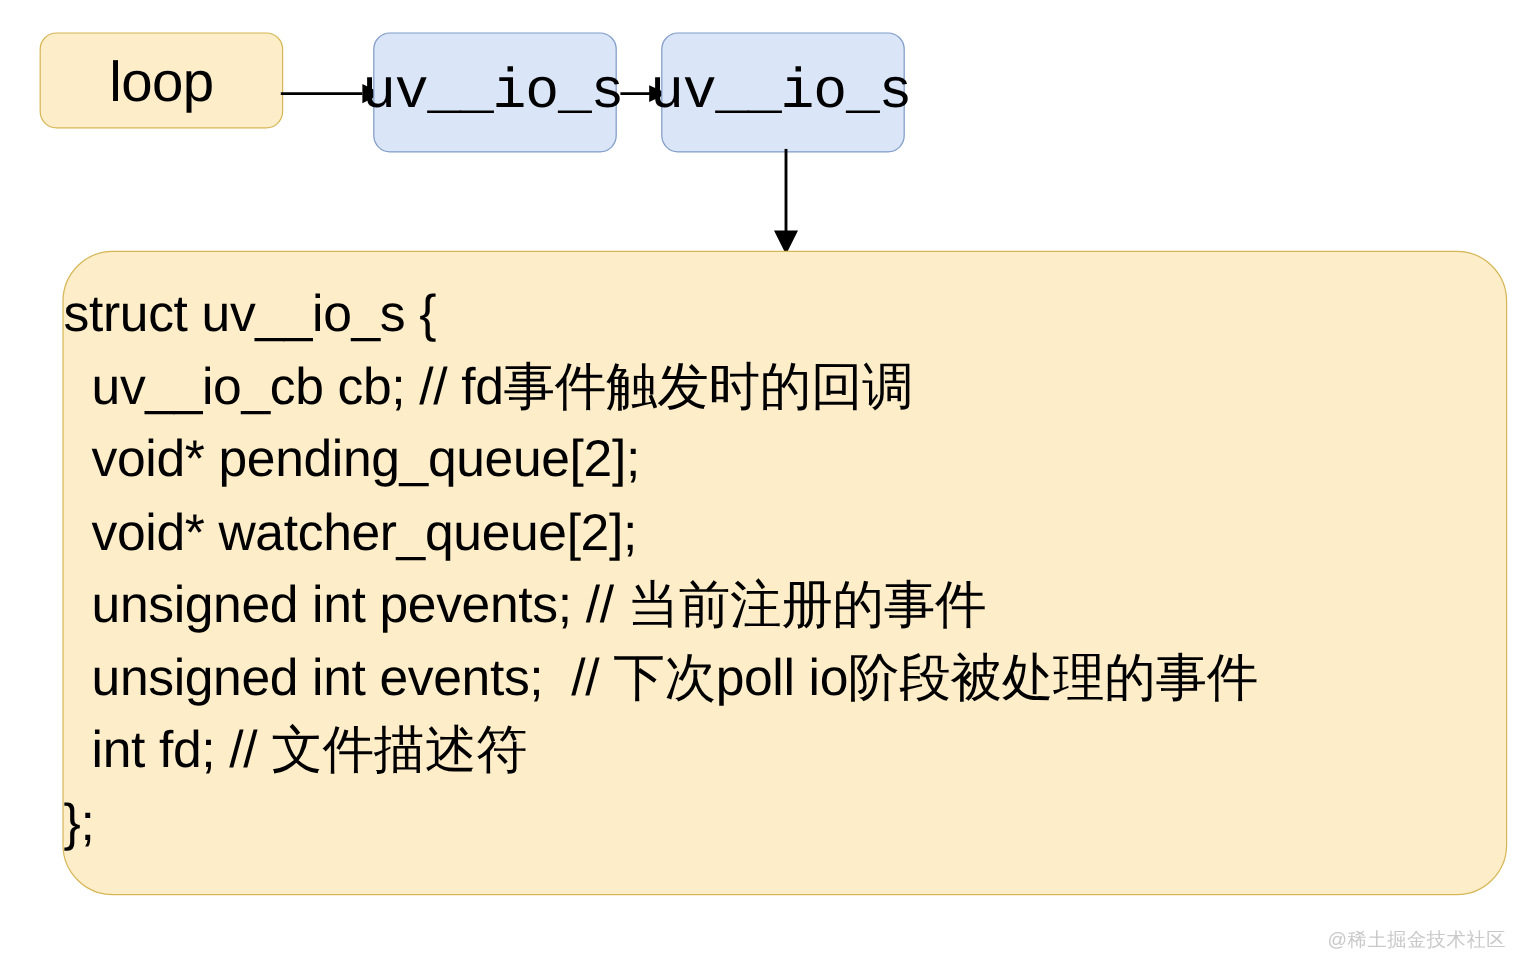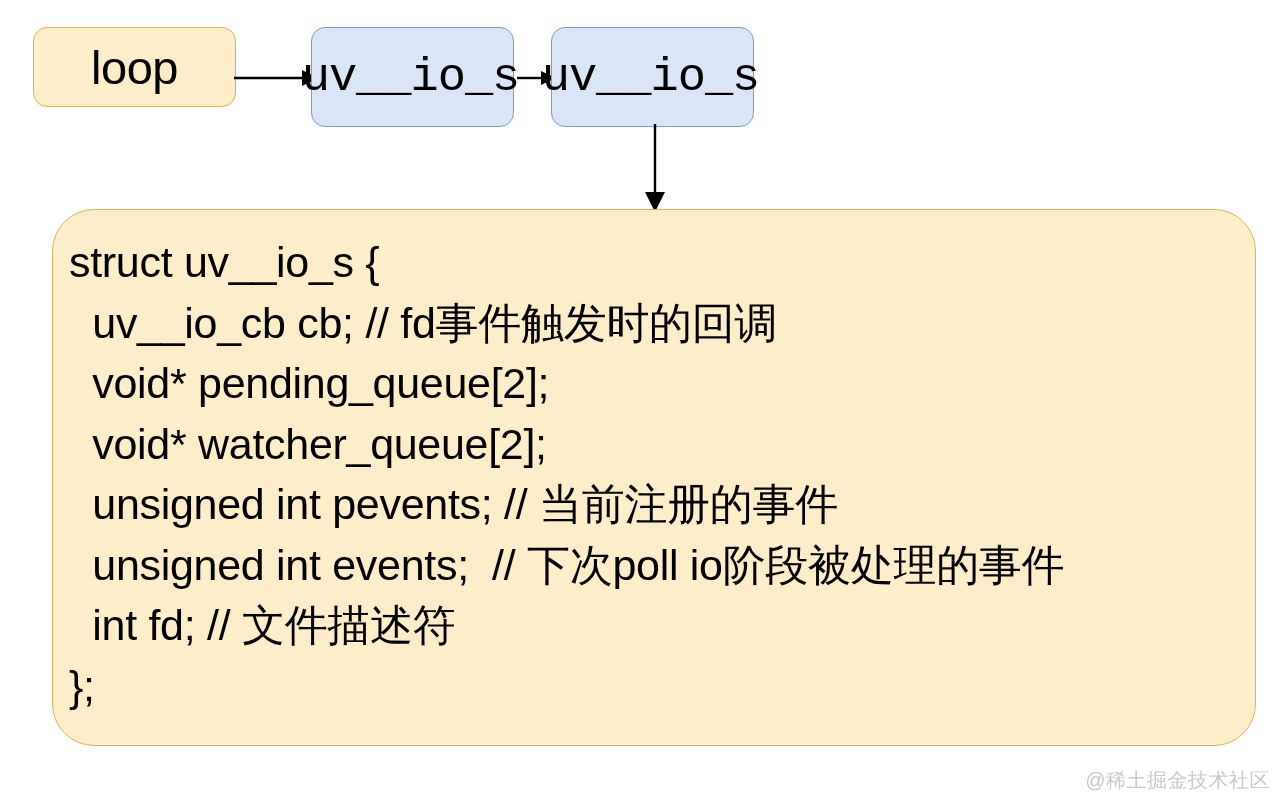--- a/index.html
+++ b/index.html
@@ -86,44 +86,44 @@
   #struct-box {
     position: absolute;
     left: 52px;
     top: 209px;
     width: 1204px;
     height: 537px;
     box-sizing: border-box;
     background: #fdedc8;
     border: 1.8px solid #d6b656;
     border-radius: 42px;
-    padding: 22px 26px 20px 16px;
+    padding: 22px 26px 20px 0;
   }
 
   #struct-code {
     margin: 0;
     color: #000000;
     font-family: "Liberation Sans", "DejaVu Sans", sans-serif;
     font-size: 43px;
     line-height: 60.5px;
     letter-spacing: -0.3px;
     white-space: pre;
   }
   .code-line {
     display: block;
     white-space: pre;
   }
 
   
   #watermark {
     position: absolute;
-    right: 10px;
+    right: 25px;
     bottom: 8px;
     color: #c9c9c9;
-    font-size: 20px;
+    font-size: 16px;
     letter-spacing: 0.5px;
     white-space: nowrap;
   }
 </style>
 </head>
 <body>
 
 <div id="canvas">
 
   <div class="node" id="node-loop">

